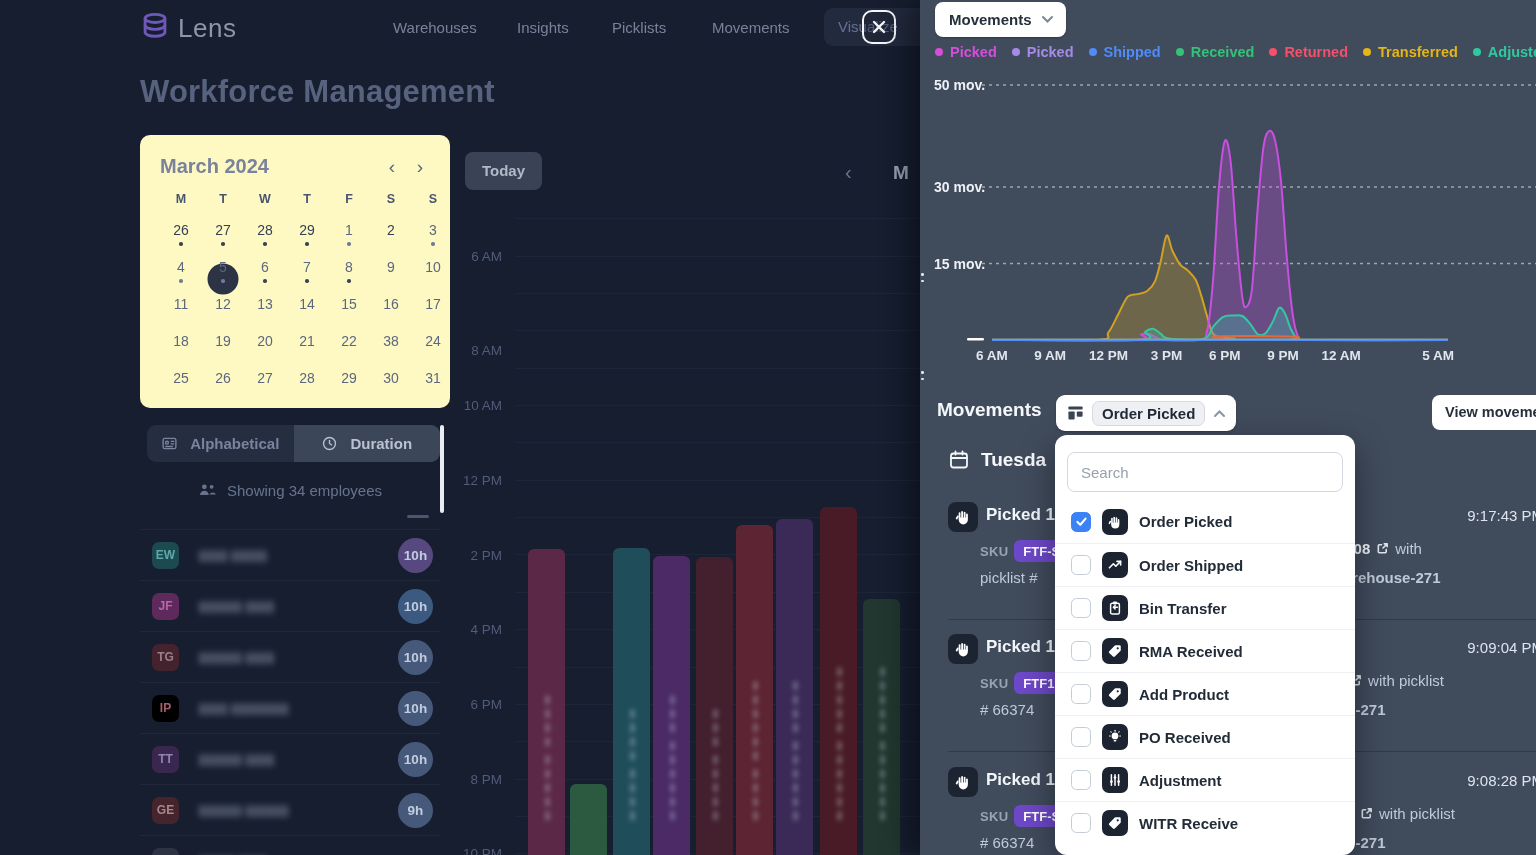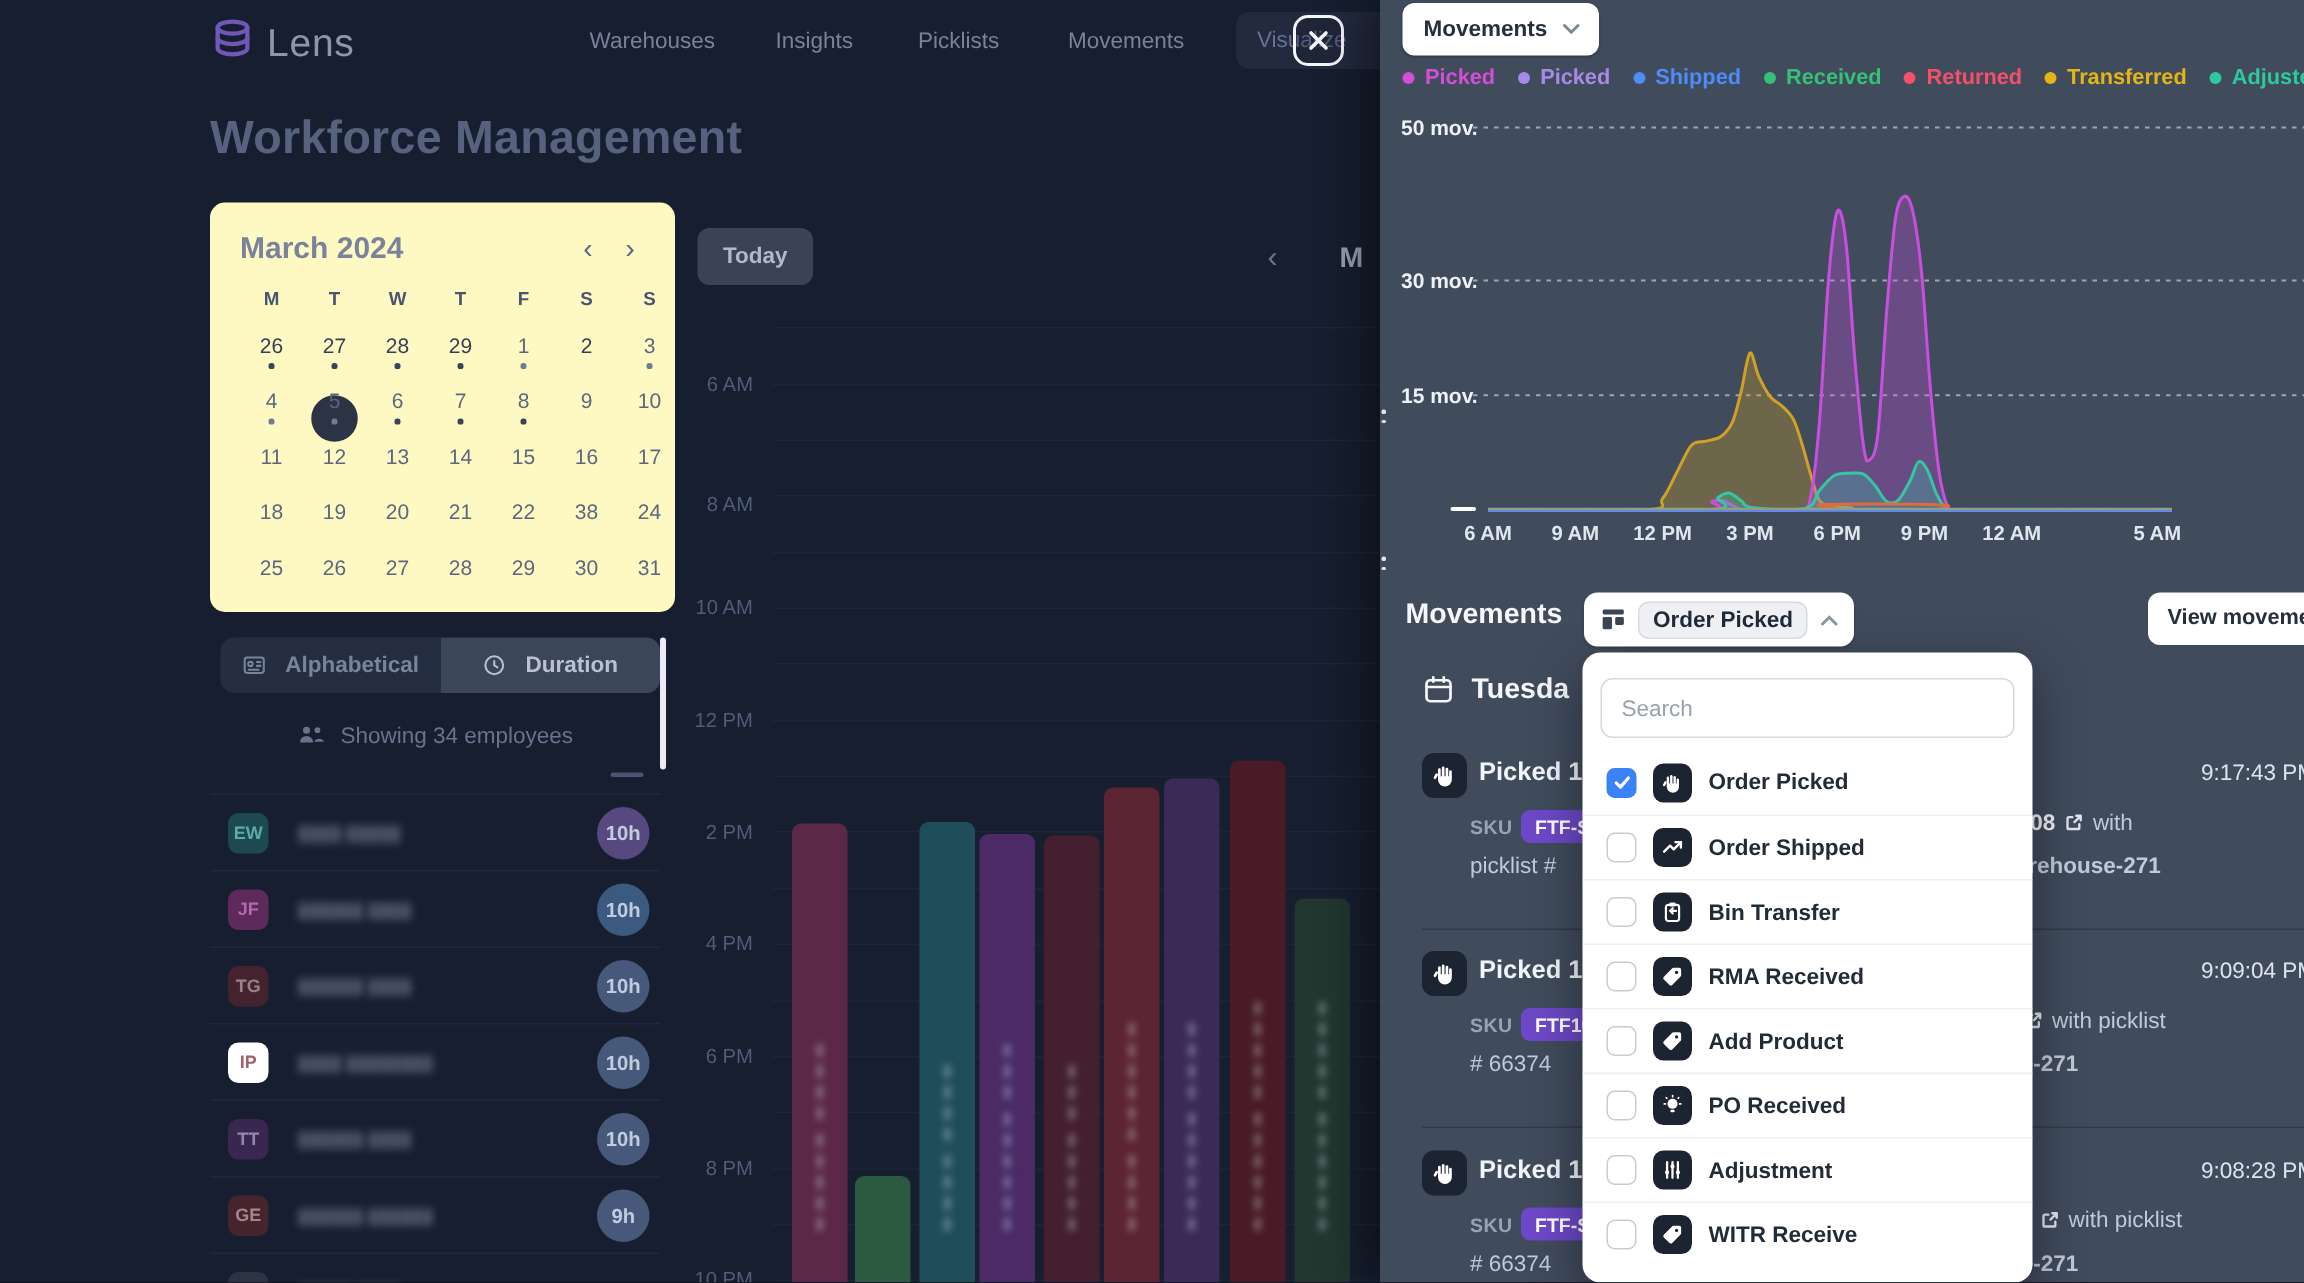--- a/index.html
+++ b/index.html
@@ -213,21 +213,21 @@
         <div class="grid-line" style="top: 554.45px;"></div>
         <div class="grid-line" style="top: 591.8px;"></div>
         <div class="grid-line" style="top: 629.15px;"></div>
         <div class="grid-line" style="top: 666.5px;"></div>
         <div class="grid-line" style="top: 703.85px;"></div>
         <div class="grid-line" style="top: 741.2px;"></div>
         <div class="grid-line" style="top: 778.55px;"></div>
         <div class="grid-line" style="top: 815.9px;"></div>
         <div class="grid-line" style="top: 853.25px;"></div>
         <div class="time-label" style="left: 442px; top: 255.7px;">6 AM</div>
-        <div class="time-label" style="left: 442px; top: 336px;">8 AM</div>
+        <div class="time-label" style="left: 442px; top: 350px;">8 AM</div>
         <div class="time-label" style="left: 442px; top: 405.1px;">10 AM</div>
         <div class="time-label" style="left: 442px; top: 479.8px;">12 PM</div>
         <div class="time-label" style="left: 442px; top: 554.5px;">2 PM</div>
         <div class="time-label" style="left: 442px; top: 629.2px;">4 PM</div>
         <div class="time-label" style="left: 442px; top: 703.9px;">6 PM</div>
         <div class="time-label" style="left: 442px; top: 778.6px;">8 PM</div>
         <div class="time-label" style="left: 442px; top: 853.3px;">10 PM</div>
       </div>
     <div class="vscroll"></div>
 
@@ -276,21 +276,21 @@
           <div class="emp-av" style="background: rgb(94, 42, 91); color: rgb(180, 104, 173);">JF</div>
           <div class="emp-name">▮▮▮▮▮▮ ▮▮▮▮</div>
           <div class="emp-badge" style="background: rgb(60, 90, 128);">10h</div>
         </div>
         <div class="emp-row" style="top: 631px;">
           <div class="emp-av" style="background: rgb(68, 35, 46); color: rgb(155, 128, 137);">TG</div>
           <div class="emp-name">▮▮▮▮▮▮ ▮▮▮▮</div>
           <div class="emp-badge" style="background: rgb(70, 89, 122);">10h</div>
         </div>
         <div class="emp-row" style="top: 682px;">
-          <div class="emp-av" style="background: #ffffff; color: rgb(164, 95, 107);">IP</div>
+          <div class="emp-av" style="background: #000000; color: rgb(164, 95, 107);">IP</div>
           <div class="emp-name">▮▮▮▮ ▮▮▮▮▮▮▮▮</div>
           <div class="emp-badge" style="background: rgb(70, 89, 122);">10h</div>
         </div>
         <div class="emp-row" style="top: 733px;">
           <div class="emp-av" style="background: rgb(58, 39, 80); color: rgb(148, 132, 176);">TT</div>
           <div class="emp-name">▮▮▮▮▮▮ ▮▮▮▮</div>
           <div class="emp-badge" style="background: rgb(70, 89, 122);">10h</div>
         </div>
         <div class="emp-row" style="top: 784px;">
           <div class="emp-av" style="background: rgb(69, 36, 44); color: rgb(167, 134, 141);">GE</div>

